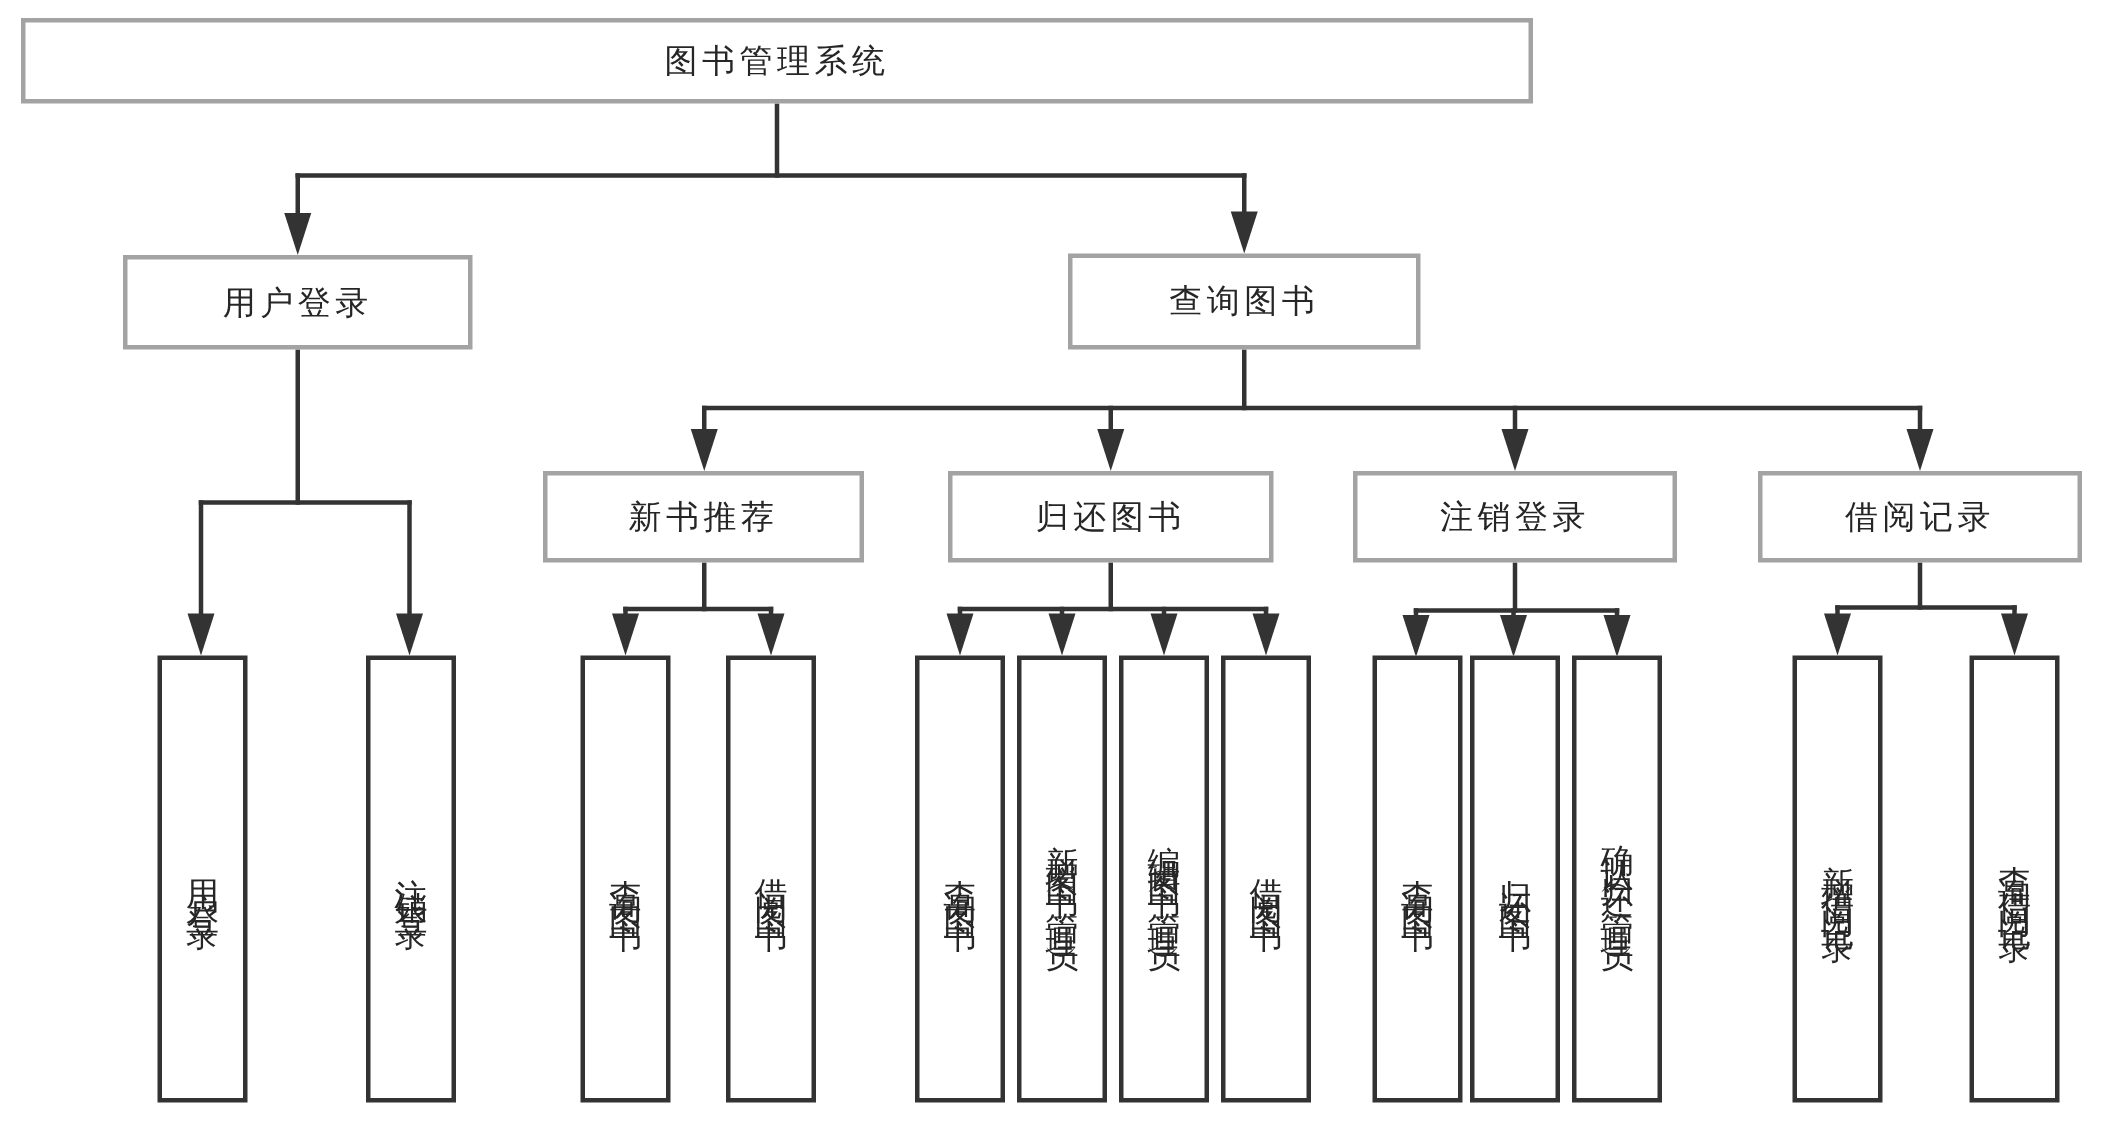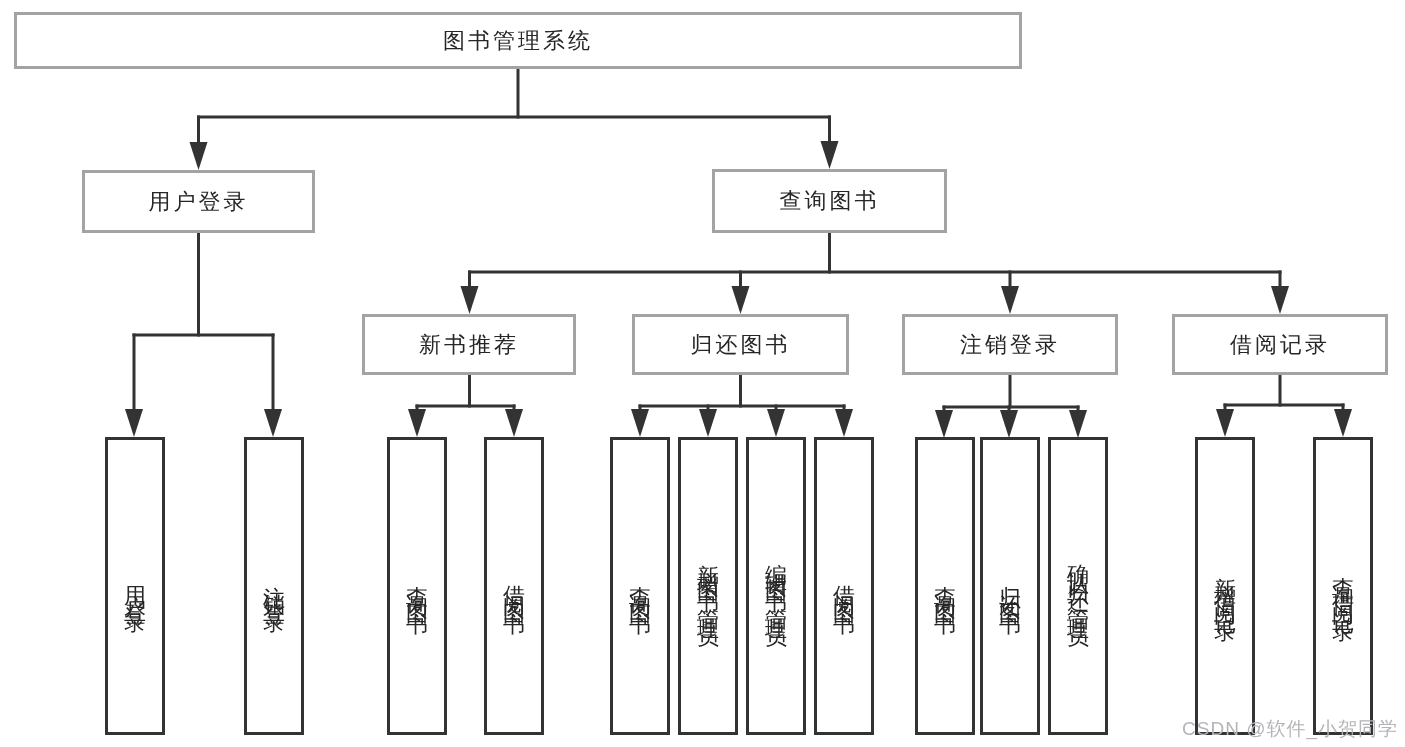--- a/index.html
+++ b/index.html
@@ -167,15 +167,14 @@
   <div class="vnode" style="left:746px;">编辑图书（管理员）</div>
   <div class="vnode" style="left:814px;">借阅图书</div>
 
   <div class="vnode" style="left:915px;">查询图书</div>
   <div class="vnode" style="left:980px;">归还图书</div>
   <div class="vnode" style="left:1048px;">确认归还（管理员）</div>
 
   <div class="vnode" style="left:1195px;">新增借阅记录</div>
   <div class="vnode" style="left:1313px;">查询借阅记录</div>
 
-  <div class="watermark">CSDN @软件_小贺同学</div>
 
 </div>
 
 </body></html>

